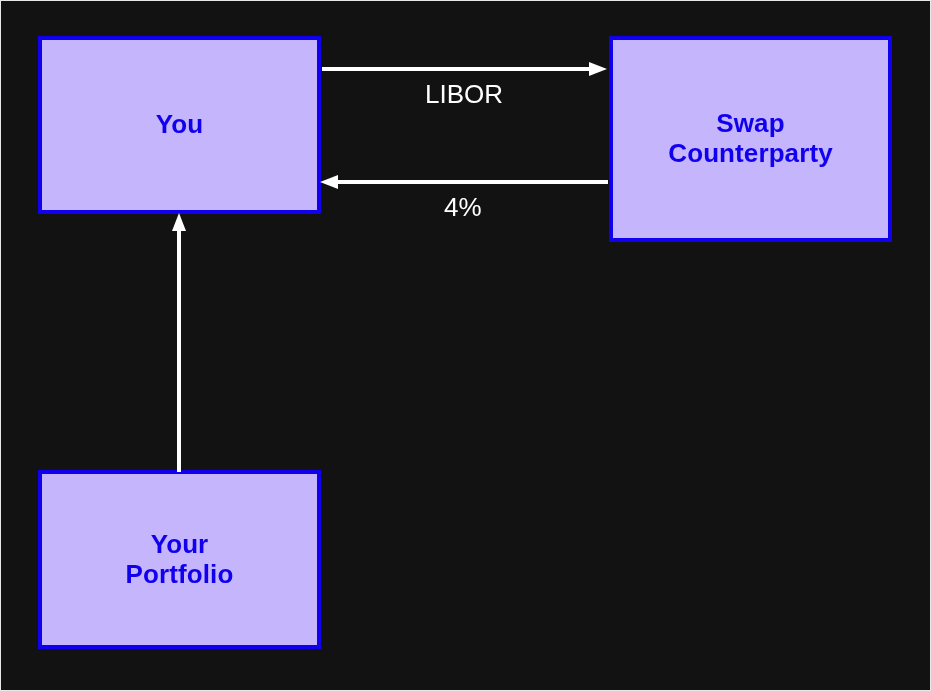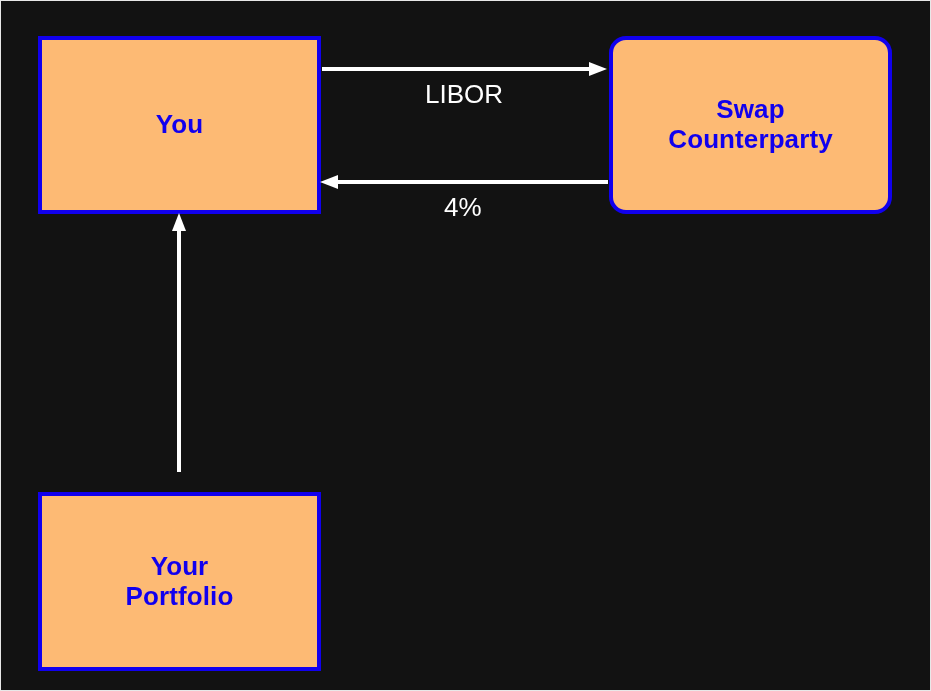--- a/index.html
+++ b/index.html
@@ -13,21 +13,21 @@
     height: 691px;
     background: #121212;
     box-sizing: border-box;
     border: 1px solid #e8e8e8;
     overflow: hidden;
     font-family: "Liberation Sans", sans-serif;
   }
   .node {
     position: absolute;
     box-sizing: border-box;
-    background: #fdba74;
+    background: #c4b5fd;
     border: 4px solid #1100ee;
     display: flex;
     align-items: center;
     justify-content: center;
     text-align: center;
   }
   .node-label {
     color: #1100ee;
     font-weight: bold;
     font-size: 26px;
@@ -38,26 +38,25 @@
   #node-you {
     left: 37px;
     top: 35px;
     width: 283px;
     height: 178px;
   }
   #node-swap {
     left: 608px;
     top: 35px;
     width: 283px;
-    height: 178px;
-    border-radius: 17px;
+    height: 206px;
   }
   #node-portfolio {
     left: 37px;
-    top: 491px;
+    top: 469px;
     width: 283px;
     height: 179px;
   }
   
   .edge {
     position: absolute;
   }
   .edge-h {
     height: 4px;
     background: #ffffff;

